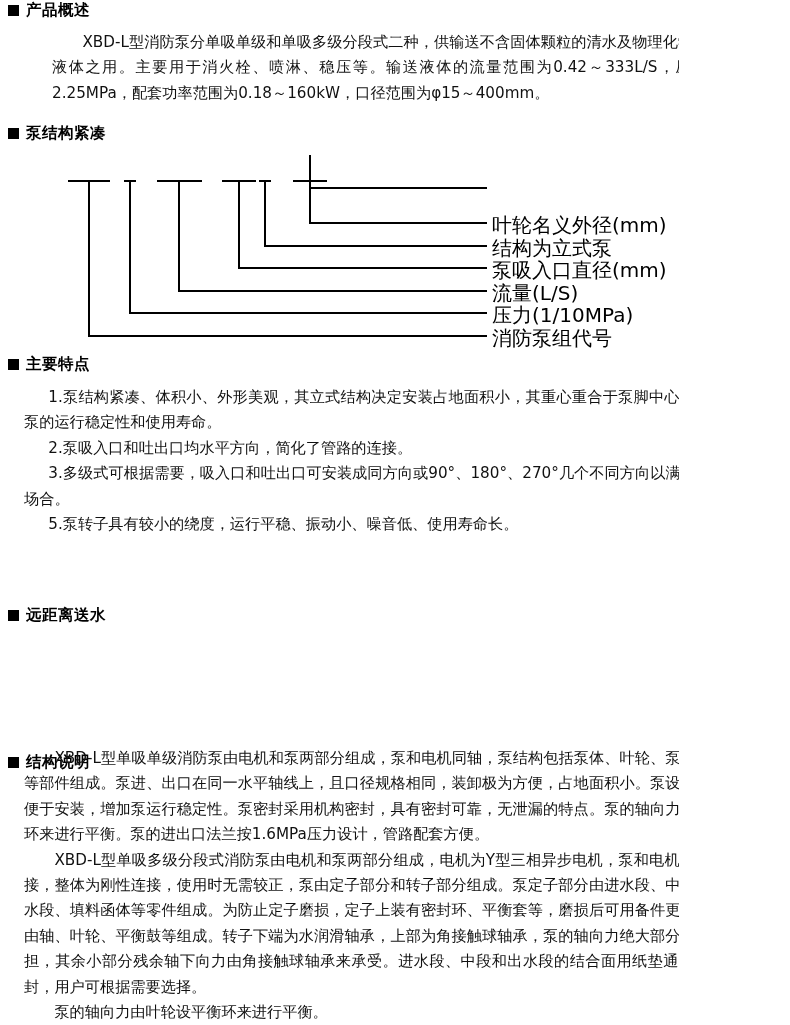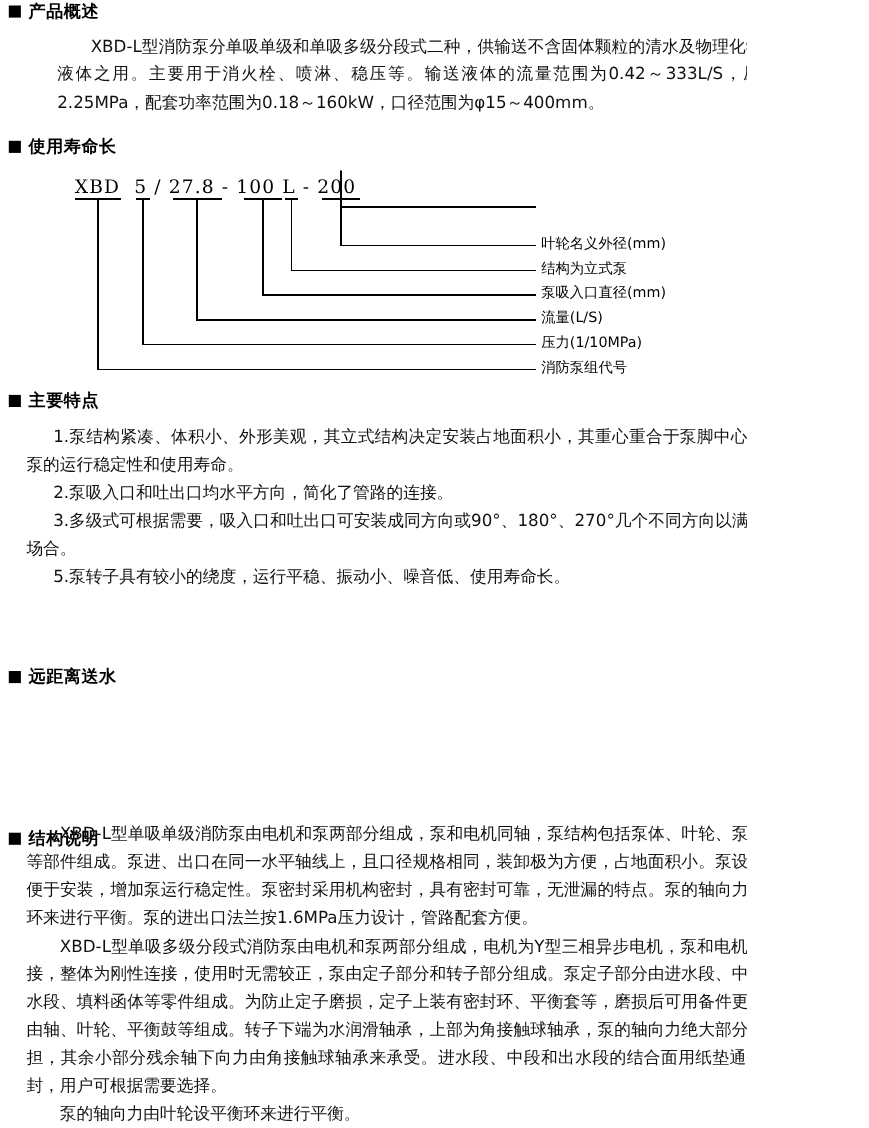--- a/index.html
+++ b/index.html
@@ -68,21 +68,21 @@
     position: absolute;
     left: 68px;
     top: 5px;
     font-family: "DejaVu Serif", "Liberation Serif", serif;
     font-size: 17px;
     letter-spacing: 1px;
     white-space: pre;
   }
   .lbl {
     position: absolute;
-    font-size: 13px;
+    font-size: 20px;
     line-height: 1;
     white-space: nowrap;
     font-family: "DejaVu Sans", "Liberation Sans", sans-serif;
   }
   svg.dia-svg {
     position: absolute;
     left: 0; top: 0;
     width: 790px; height: 190px;
   }
 </style>
@@ -98,27 +98,26 @@
     </div>
   </div>
 
   <div class="abs" style="left:24px; top:30px; width:748px;margin-left:28px;">
     <p class="para indent">XBD-L型消防泵分单吸单级和单吸多级分段式二种，供输送不含固体颗粒的清水及物理化学性质类似于水的液体之用。主要用于消火栓、喷淋、稳压等。输送液体的流量范围为0.42～333L/S，压力范围为0.8～2.25MPa，配套功率范围为0.18～160kW，口径范围为φ15～400mm。</p>
   </div>
 
   <div class="abs" style="left:8px; top:126px;">
     <div class="sec-head">
       <span class="sec-square"></span>
-      <span class="sec-title">使用寿命长</span>
+      <span class="sec-title">泵结构紧凑</span>
     </div>
   </div>
 
   <div class="diagram">
 
-    <div class="code-row">XBD  5 / 27.8 - 100 L - 200</div>
 
     <svg class="dia-svg" viewBox="0 0 790 190" xmlns="http://www.w3.org/2000/svg">
       <g stroke="#000" stroke-width="1.3" fill="none" shape-rendering="crispEdges">
 
         <line x1="68" y1="26" x2="110" y2="26"></line>
         <line x1="124" y1="26" x2="136" y2="26"></line>
         <line x1="157" y1="26" x2="202" y2="26"></line>
         <line x1="222" y1="26" x2="256" y2="26"></line>
         <line x1="259" y1="26" x2="271" y2="26"></line>
         <line x1="293" y1="26" x2="327" y2="26"></line>

